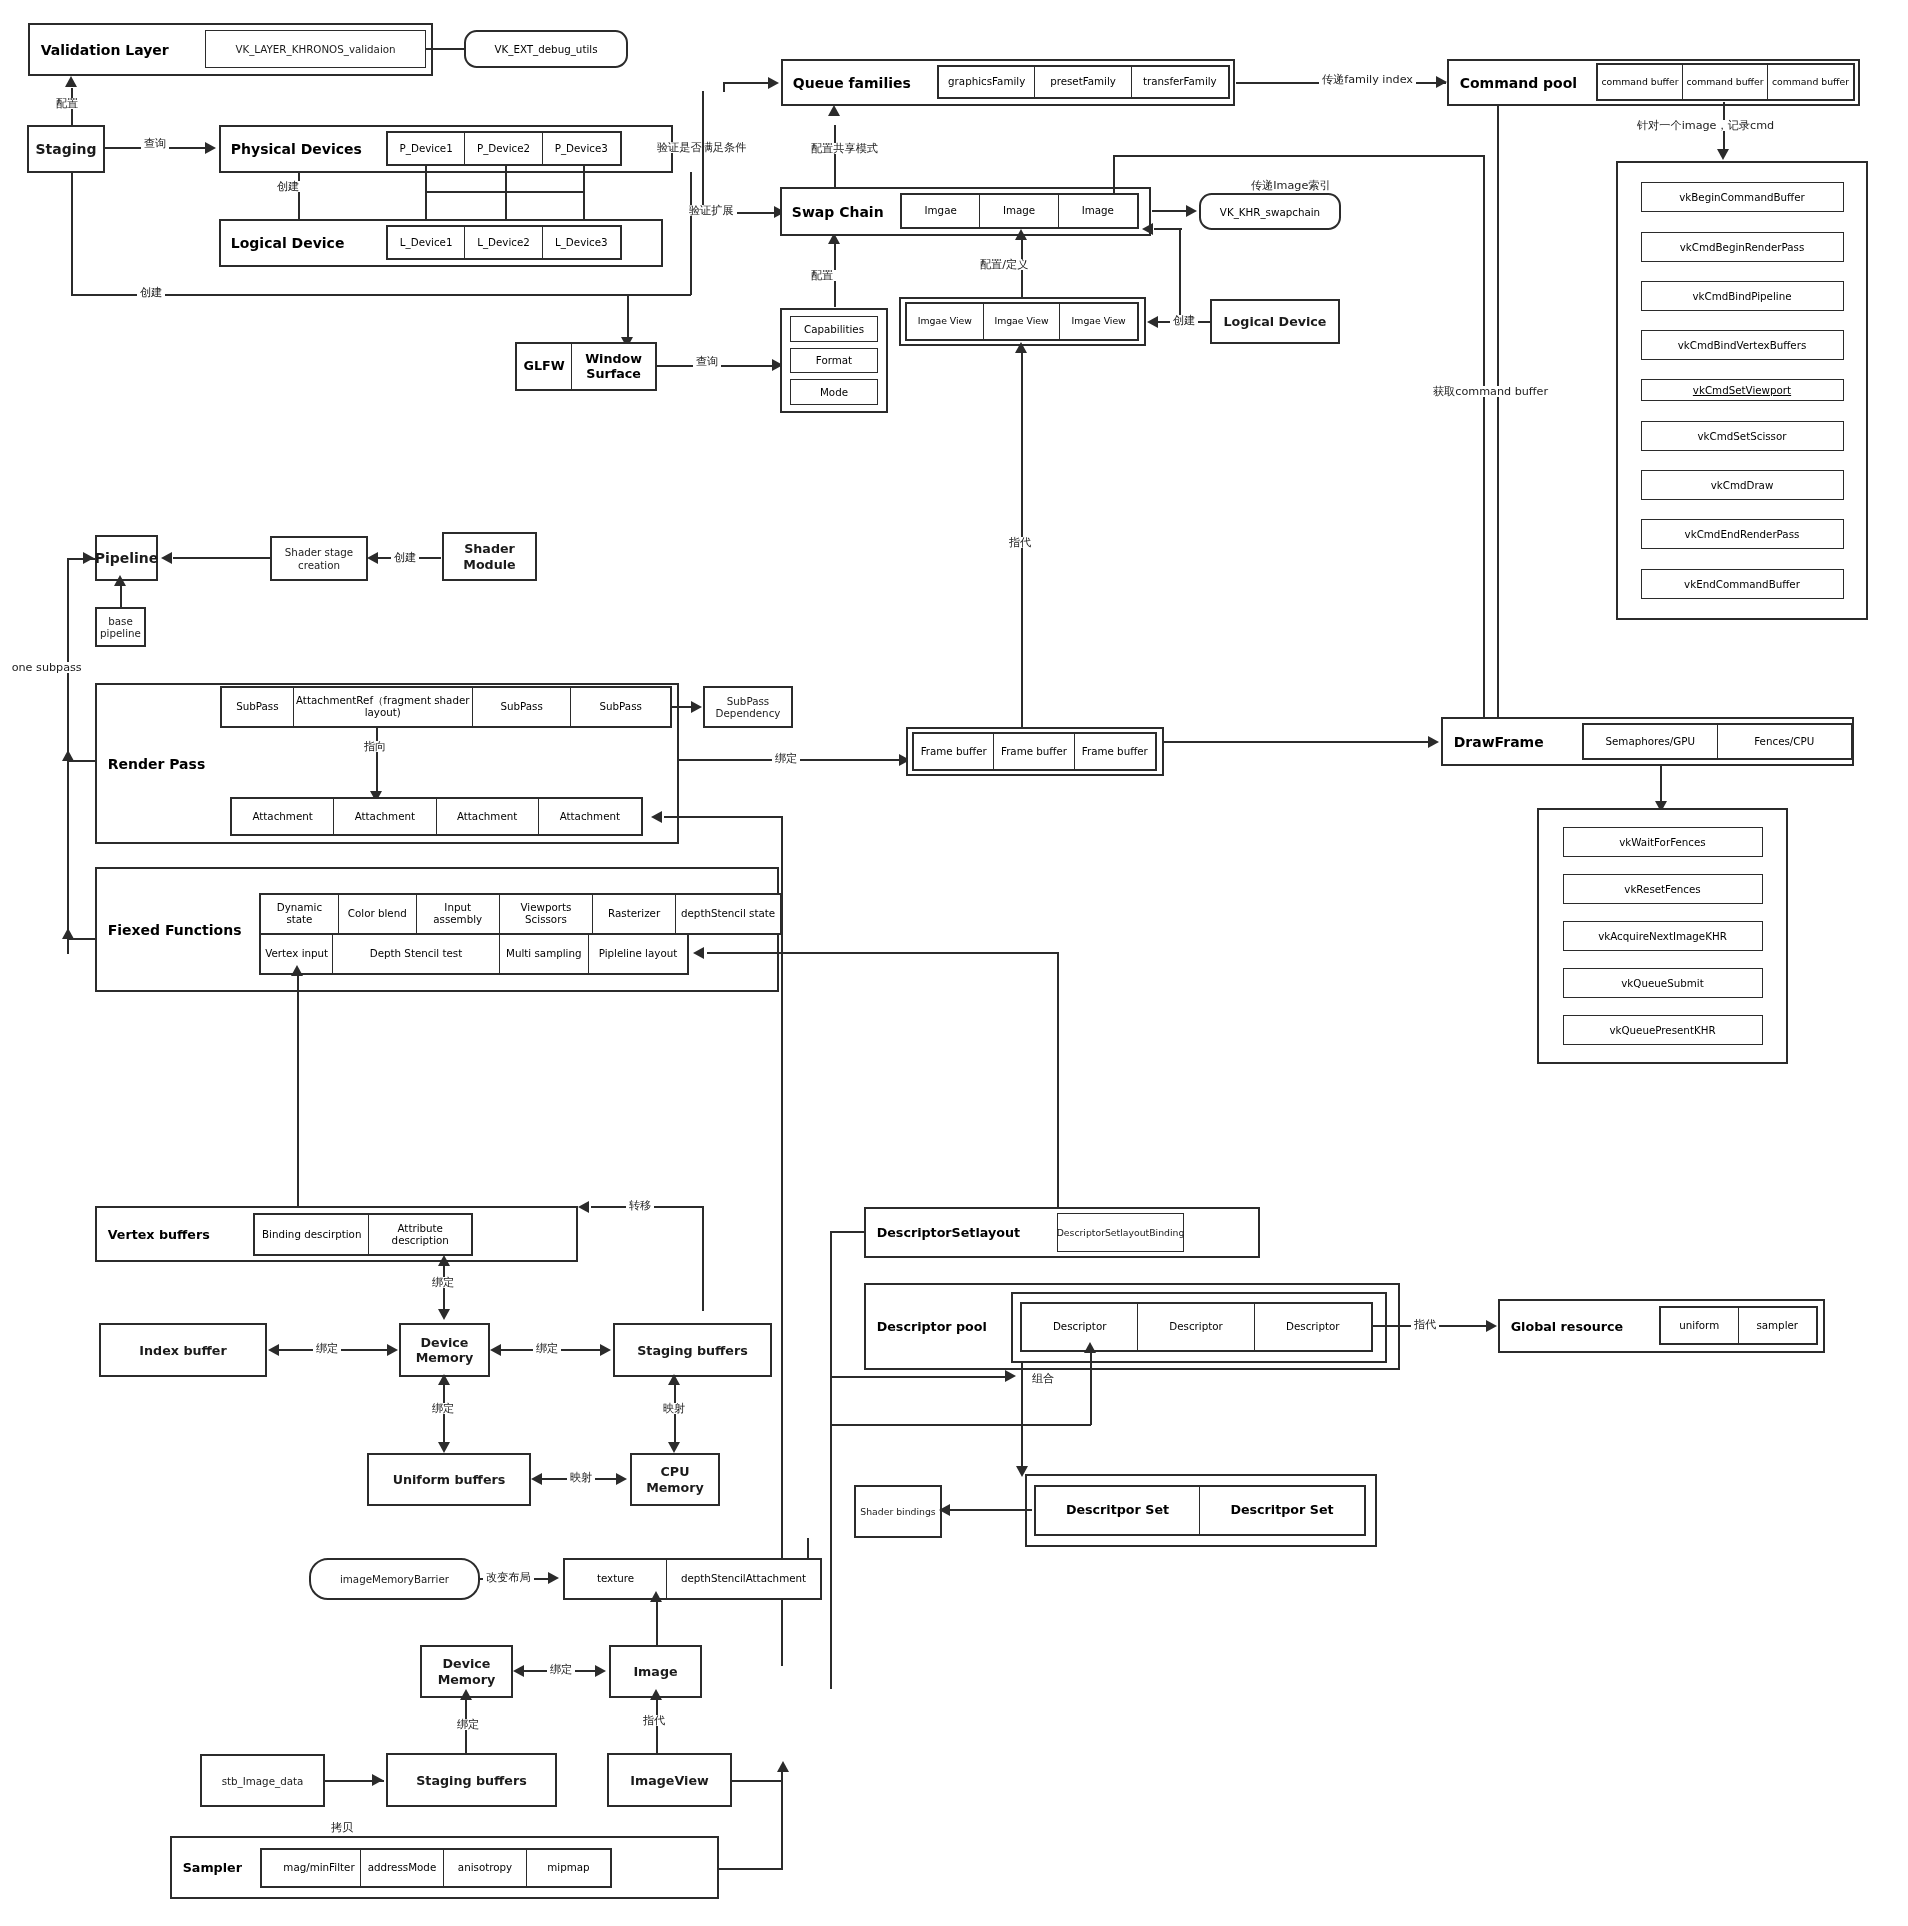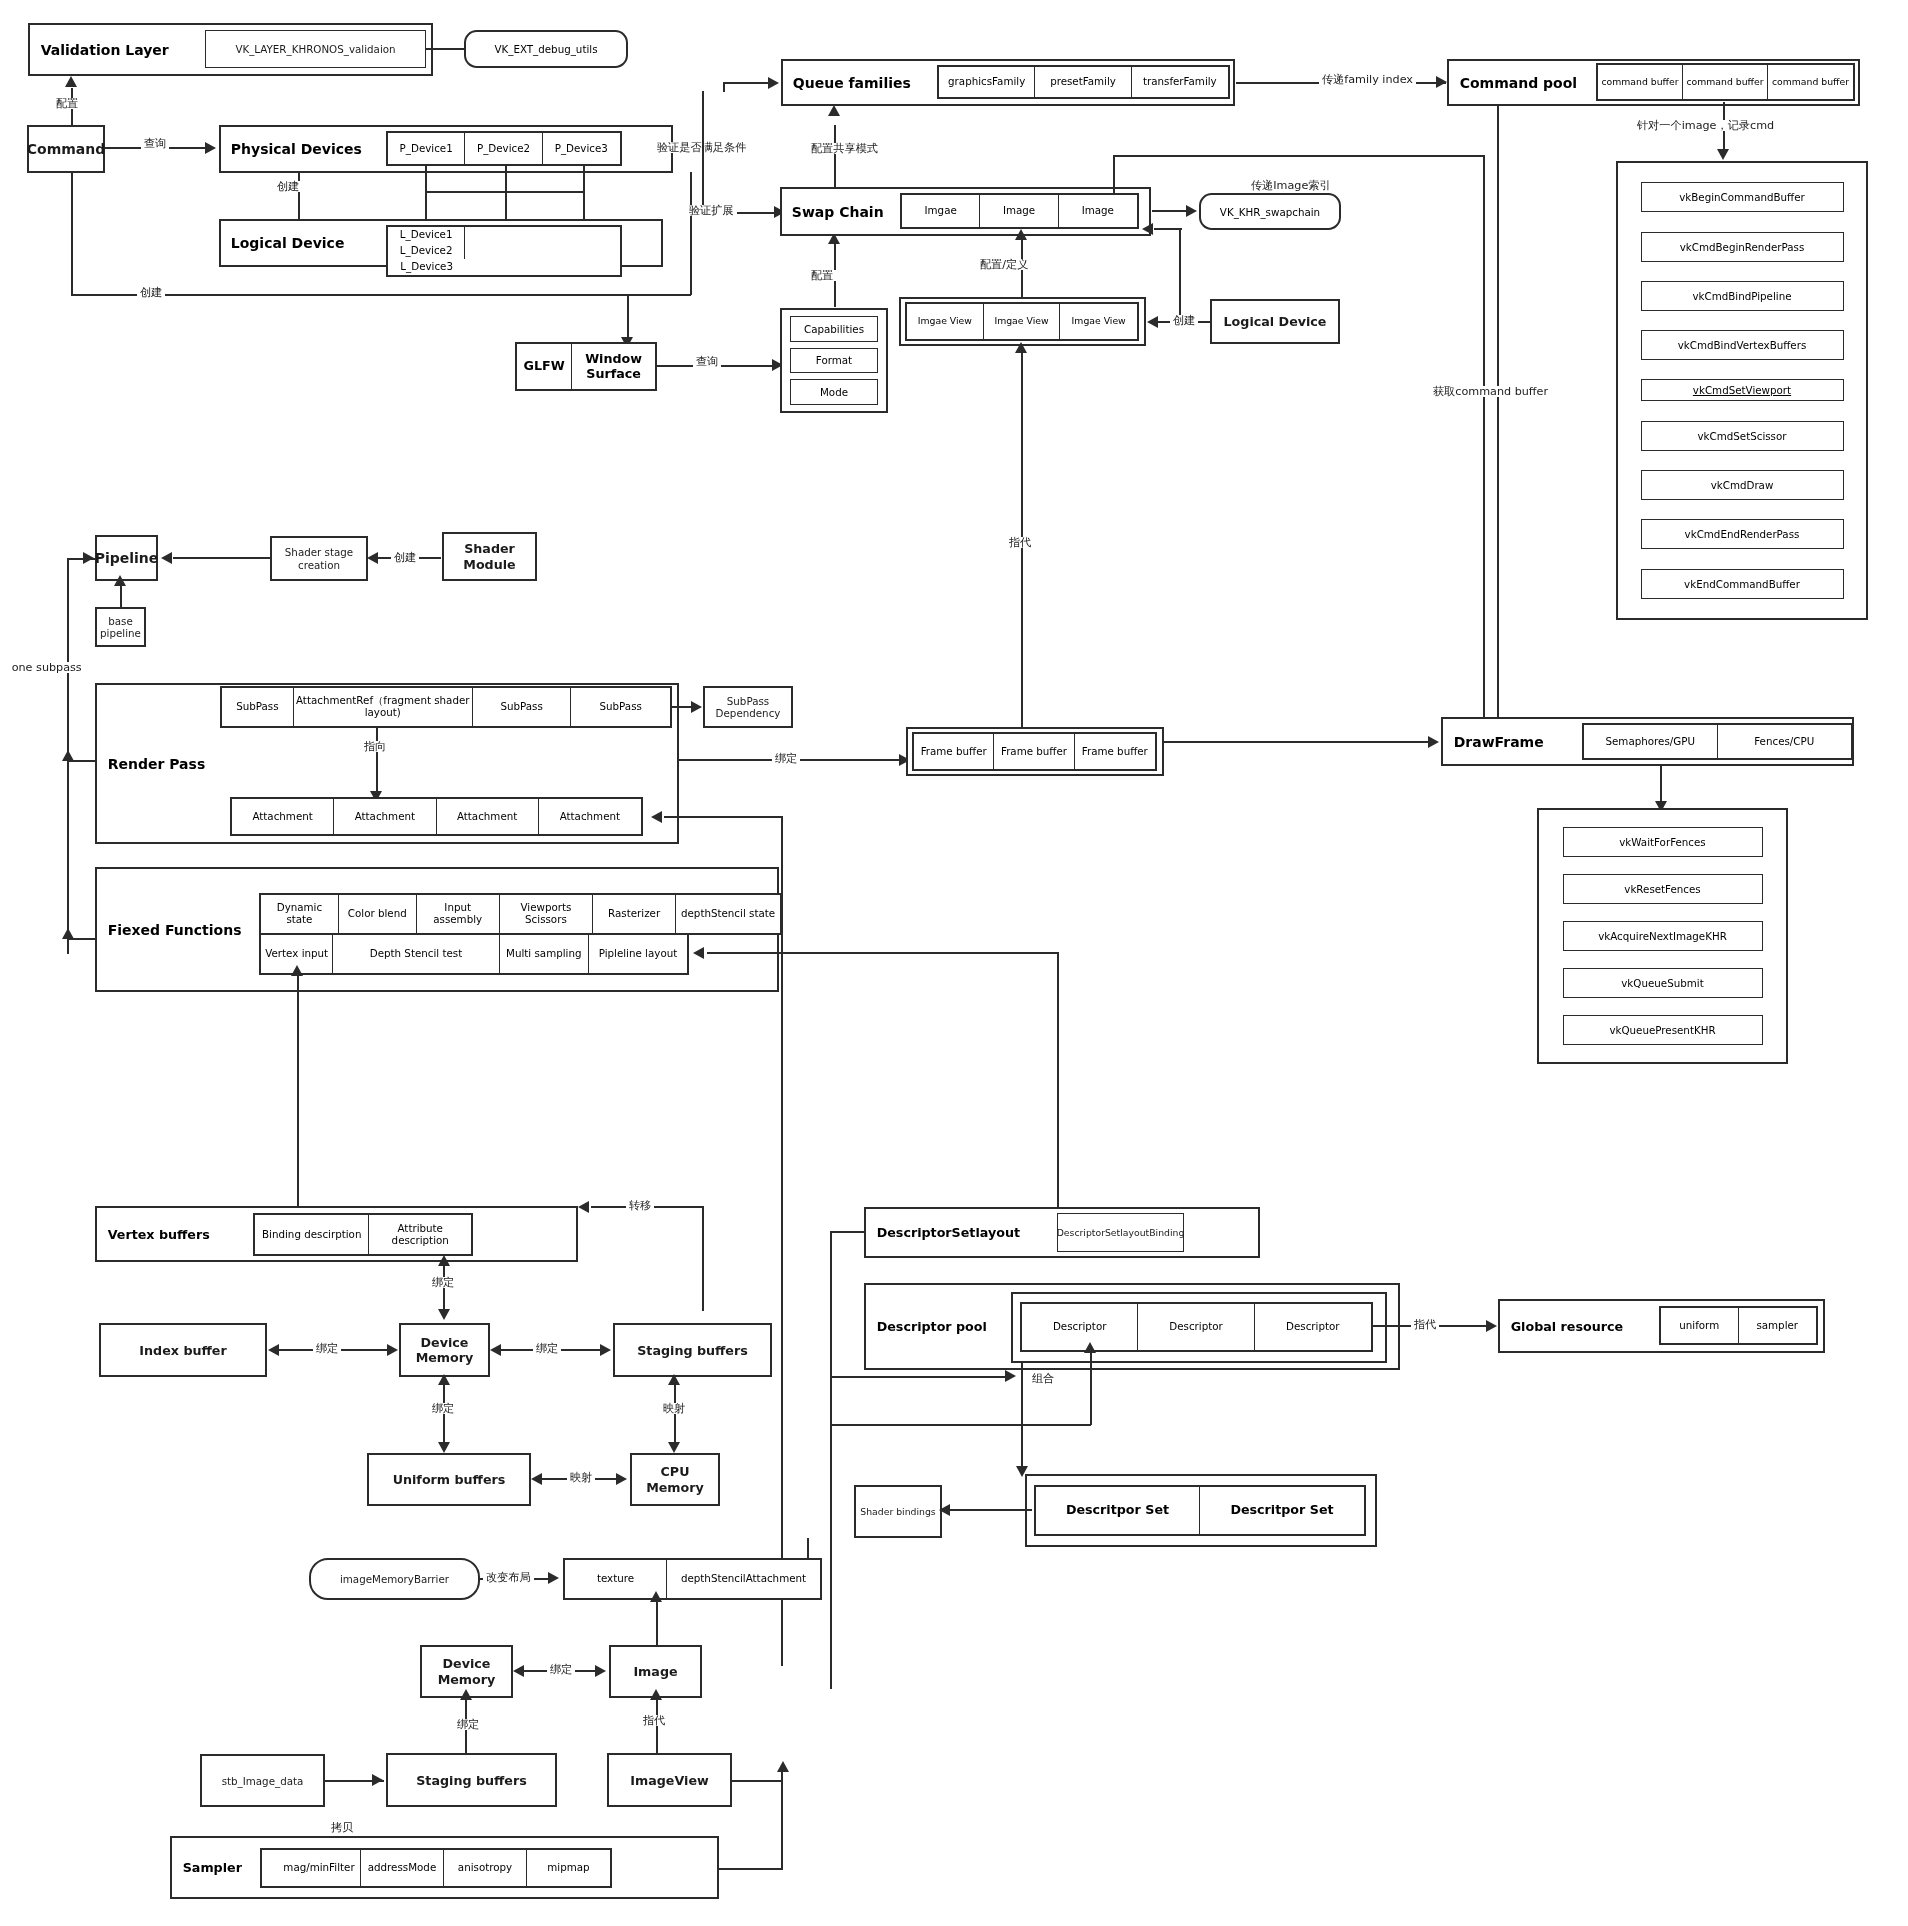--- a/index.html
+++ b/index.html
@@ -39,21 +39,21 @@
     <span class="ttl f29" style="margin-left:10.7px;">Validation Layer</span>
   </div>
   <div class="box thin f21" style="left:205px;top:30px;width:221px;height:38px;">VK_LAYER_KHRONOS_validaion</div>
   <div class="pill f21" style="left:464px;top:30px;width:164px;height:38px;">VK_EXT_debug_utils</div>
   <div class="ln" style="left:426px;top:48px;width:39px;height:2px;"></div>
 
   <div class="ln" style="left:71px;top:88px;width:2px;height:54px;"></div>
   <div class="ar ar-u" style="left:65px;top:76px;"></div>
   <div class="lbl f23" style="left:53px;top:98px;">配置</div>
 
-  <div class="box bold f29" style="left:27px;top:125px;width:78px;height:48px;">Command</div>
+  <div class="box bold f29" style="left:27px;top:125px;width:78px;height:48px;">Staging</div>
 
   <div class="ln" style="left:105px;top:147px;width:100px;height:2px;"></div>
   <div class="ar ar-r" style="left:205px;top:142px;"></div>
   <div class="lbl f23" style="left:141px;top:138px;">查询</div>
 
   <div class="grp" style="left:219px;top:125px;width:454px;height:48px;">
     <span class="ttl f29" style="margin-left:9.8px;">Physical Devices</span>
   </div>
   <div class="cellrow f21" style="left:386px;top:131px;width:236px;height:35px;">
     <div style="width:33.34%">P_Device1</div>
@@ -72,21 +72,21 @@
   <div class="ar ar-d" style="left:420px;top:232px;"></div>
   <div class="ln" style="left:505px;top:166px;width:2px;height:71px;"></div>
   <div class="ar ar-d" style="left:499px;top:232px;"></div>
   <div class="ln" style="left:583px;top:166px;width:2px;height:71px;"></div>
   <div class="ar ar-d" style="left:577px;top:232px;"></div>
   <div class="ln" style="left:425px;top:191px;width:160px;height:2px;"></div>
 
   <div class="grp" style="left:219px;top:219px;width:444px;height:48px;">
     <span class="ttl f29" style="margin-left:9.8px;">Logical Device</span>
   </div>
-  <div class="cellrow f21" style="left:386px;top:225px;width:236px;height:52px;flex-direction:column;">
+  <div class="cellrow f21" style="left:386px;top:225px;width:236px;height:35px;">
     <div style="width:33.34%">L_Device1</div>
     <div style="width:33.33%">L_Device2</div>
     <div style="width:33.33%">L_Device3</div>
   </div>
 
   <div class="ln" style="left:71px;top:172px;width:2px;height:123px;"></div>
   <div class="ln" style="left:71px;top:294px;width:620px;height:2px;"></div>
   <div class="ln" style="left:690px;top:172px;width:2px;height:123px;"></div>
   <div class="lbl f23" style="left:137px;top:287px;">创建</div>
 

